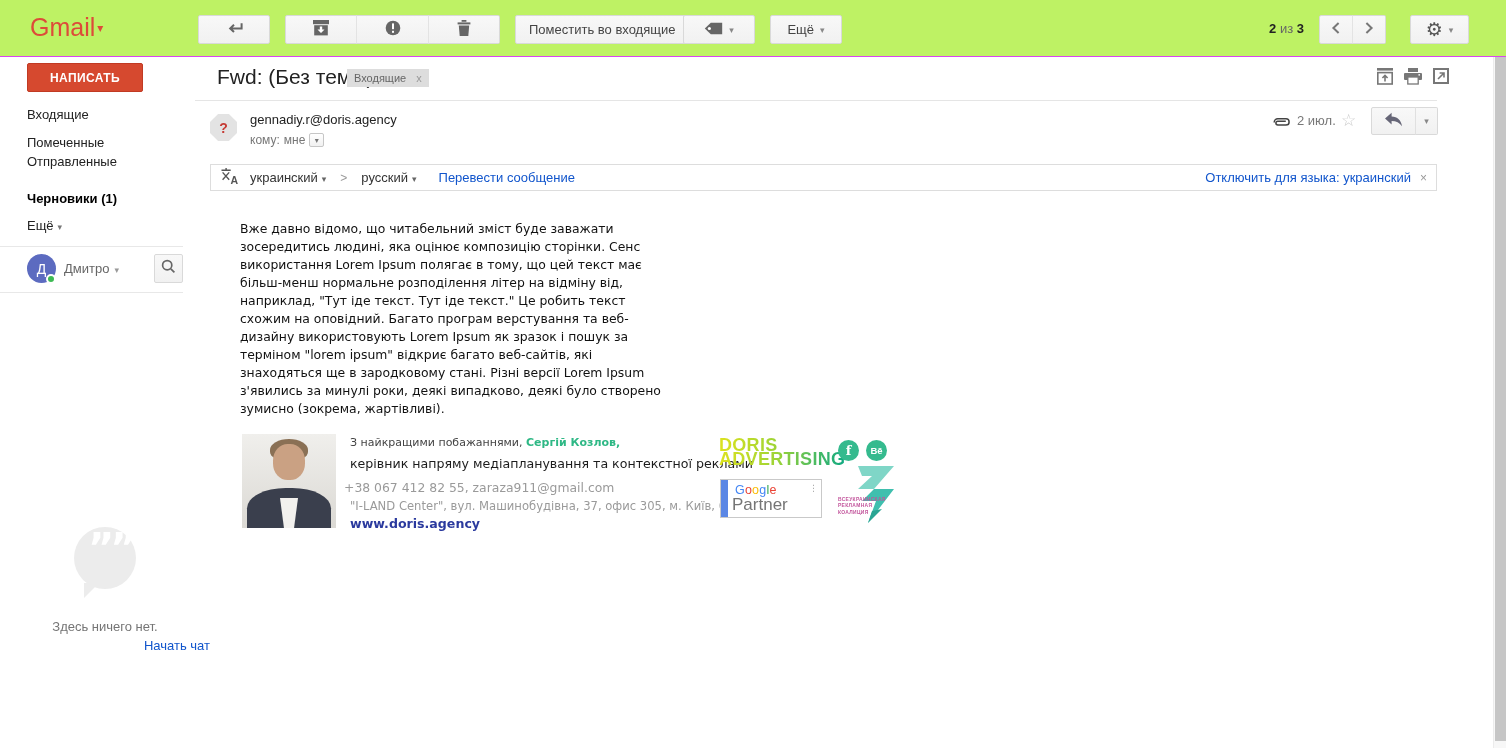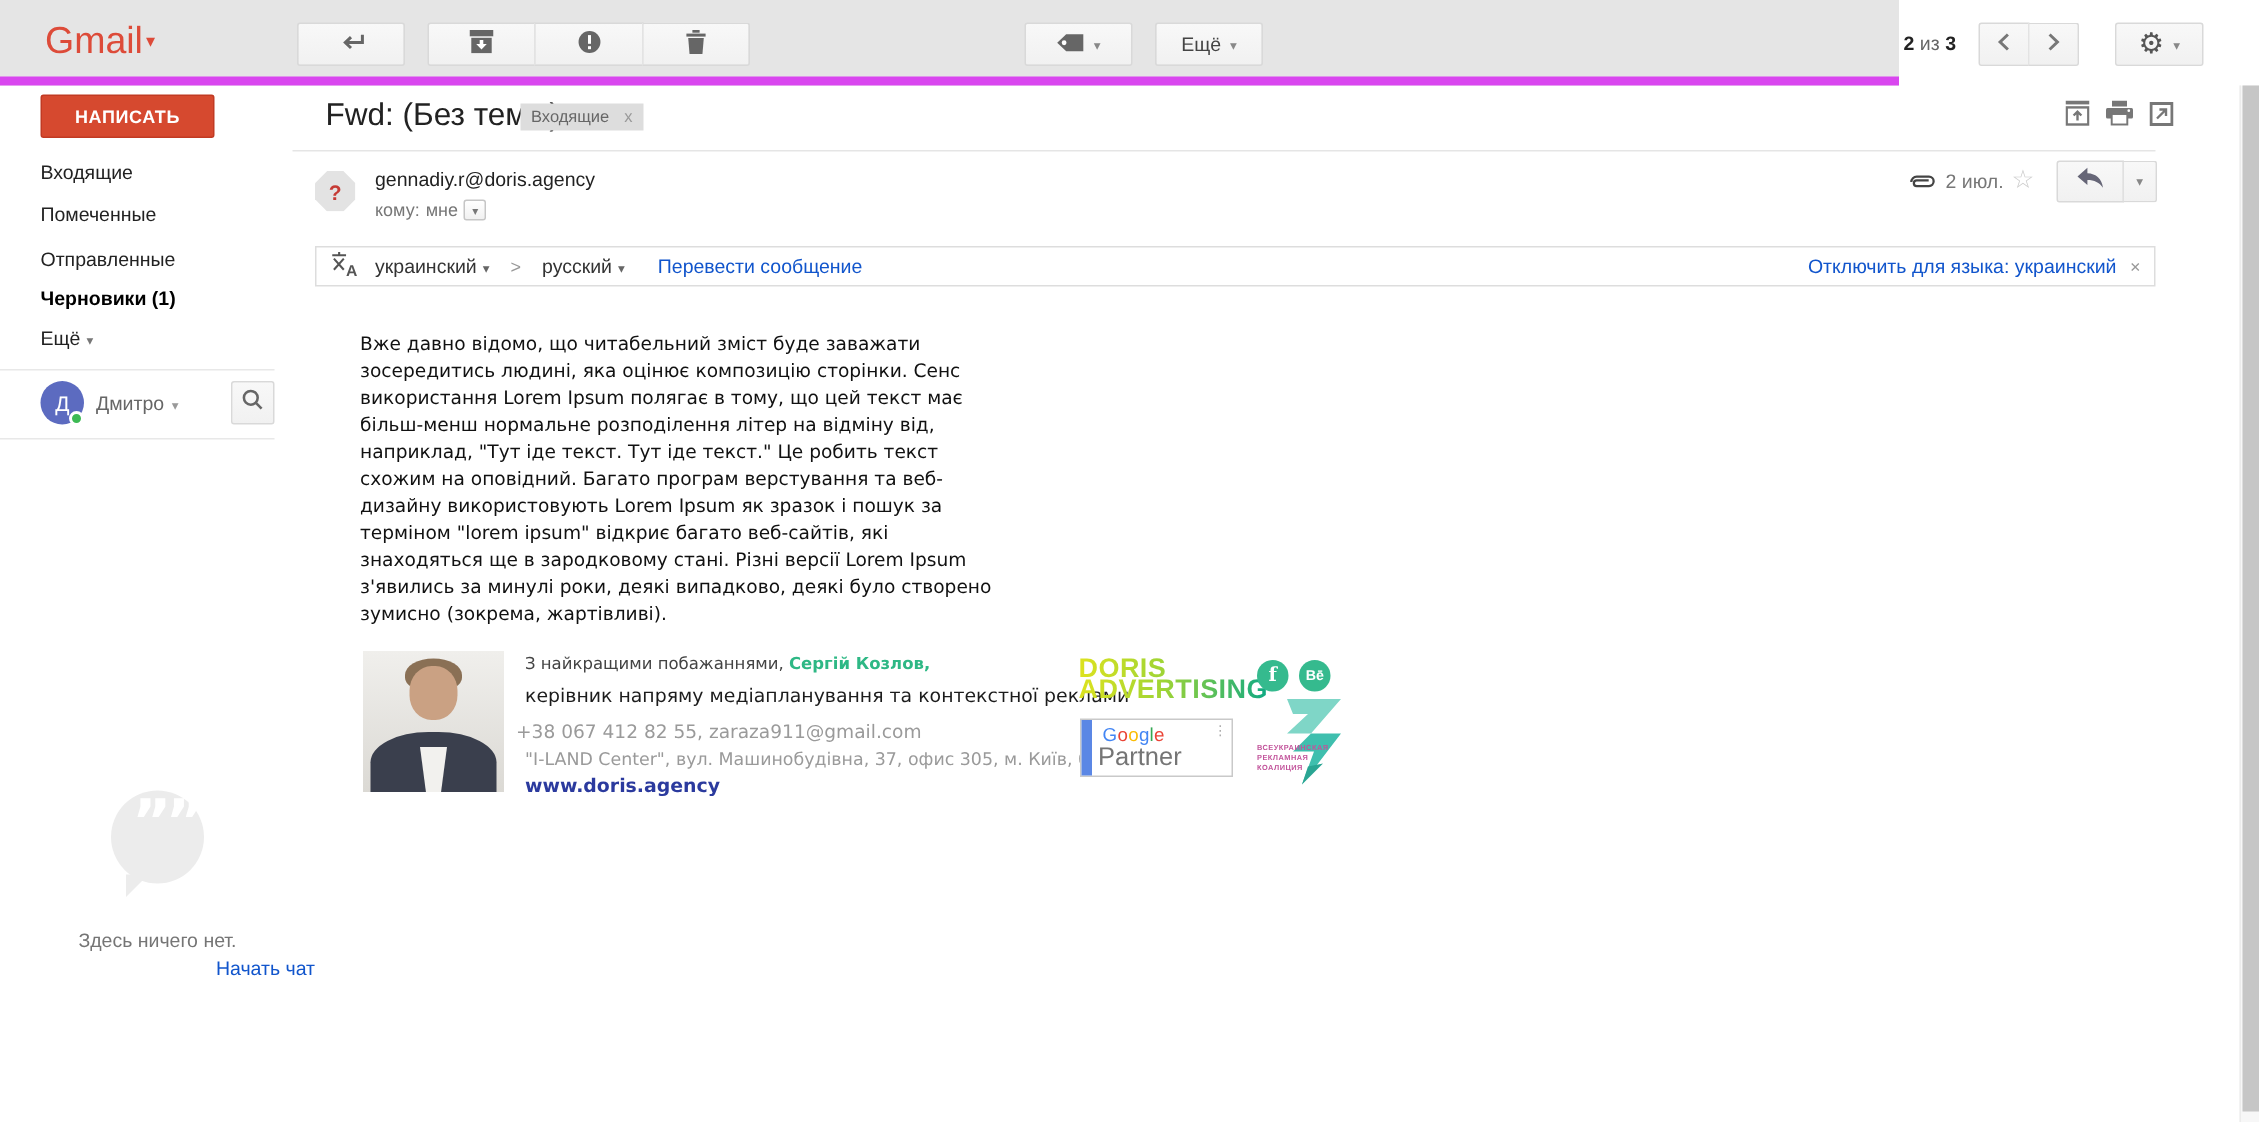--- a/index.html
+++ b/index.html
@@ -1,21 +1,21 @@
 <!DOCTYPE html>
 <html><head>
 <meta charset="utf-8">
 <style>
   * { margin:0; padding:0; box-sizing:border-box; }
   html,body { width:1506px; height:748px; background:#fff; overflow:hidden;
               font-family:"Liberation Sans", sans-serif; }
 
   
-  .topbar { position:absolute; left:0; top:0; width:1266px; height:57px; background:#e5e5e5;
-            border-bottom:6px solid #d946ef; z-index:5; }
+  .topbar { position:absolute; left:0; top:0; width:1506px; height:57px; background:#bef264;
+            border-bottom:1px solid #d946ef; z-index:5; }
   .gmail-logo { position:absolute; left:30px; top:13px; font-size:25px; color:#dd4b39;
                 cursor:pointer; }
   .gmail-logo .caret { font-size:12px; color:#dd4b39; vertical-align:4px; margin-left:2px; }
   .gbtn { position:absolute; top:15px; height:29px; background:linear-gradient(#f8f8f8,#f1f1f1);
           border:1px solid #d9d9d9; border-radius:2px; display:flex; align-items:center;
           justify-content:center; color:#444; font-size:13px; cursor:pointer; }
   .gbtn .caret { font-size:9px; color:#888; margin-left:6px; }
   .btn-back  { left:198px; width:72px; }
   .btn-arch  { left:285px; width:72px; border-radius:2px 0 0 2px; }
   .btn-spam  { left:356px; width:73px; border-radius:0; border-left:1px solid #e3e3e3; }
@@ -186,20 +186,23 @@
   <div class="gbtn btn-trash">
     <span>
       <svg width="14" height="16" viewBox="0 0 14 16">
           <rect x="4.6" y="0" width="4.8" height="1.8" fill="#666"></rect>
           <rect x="0.6" y="2.4" width="12.8" height="2" fill="#666"></rect>
           <path d="M1.8 5.4 h10.4 l-0.9 10.6 h-8.6 z" fill="#666"></path>
         </svg>
     </span>
   </div>
 
+  <div class="gbtn btn-inbox">
+    <span>Поместить во входящие</span>
+  </div>
 
   <div class="gbtn btn-tag">
     <span>
       <svg width="19" height="13" viewBox="0 0 19 13">
           <path d="M0.8 6.5 L6.8 0.8 h11.4 v11.4 H6.8 z" fill="#666"></path>
           <circle cx="5.4" cy="6.5" r="1.6" fill="#fff"></circle>
         </svg>
     </span>
       <span class="caret">▾</span>
   </div>
@@ -235,21 +238,21 @@
 <div class="scroll-track">
   <div class="scroll-thumb"></div>
 </div>
 
 <div class="compose">
   <span>НАПИСАТЬ</span>
 </div>
 
 <div class="nav-item" style="top:107px">Входящие</div>
 <div class="nav-item" style="top:135px">Помеченные</div>
-<div class="nav-item" style="top:165px">Отправленные</div>
+<div class="nav-item" style="top:154px">Отправленные</div>
 <div class="nav-item bold" style="top:191px">Черновики (1)</div>
 <div class="nav-item" style="top:218px"><span>Ещё</span><span class="caret">▾</span></div>
 
 <div class="side-div" style="top:246px"></div>
 
 <div class="avatar">Д</div>
 <div class="presence"></div>
 <div class="profile-name"><span>Дмитро</span><span class="caret">▾</span></div>
 <div class="btn-search">
   <span>

